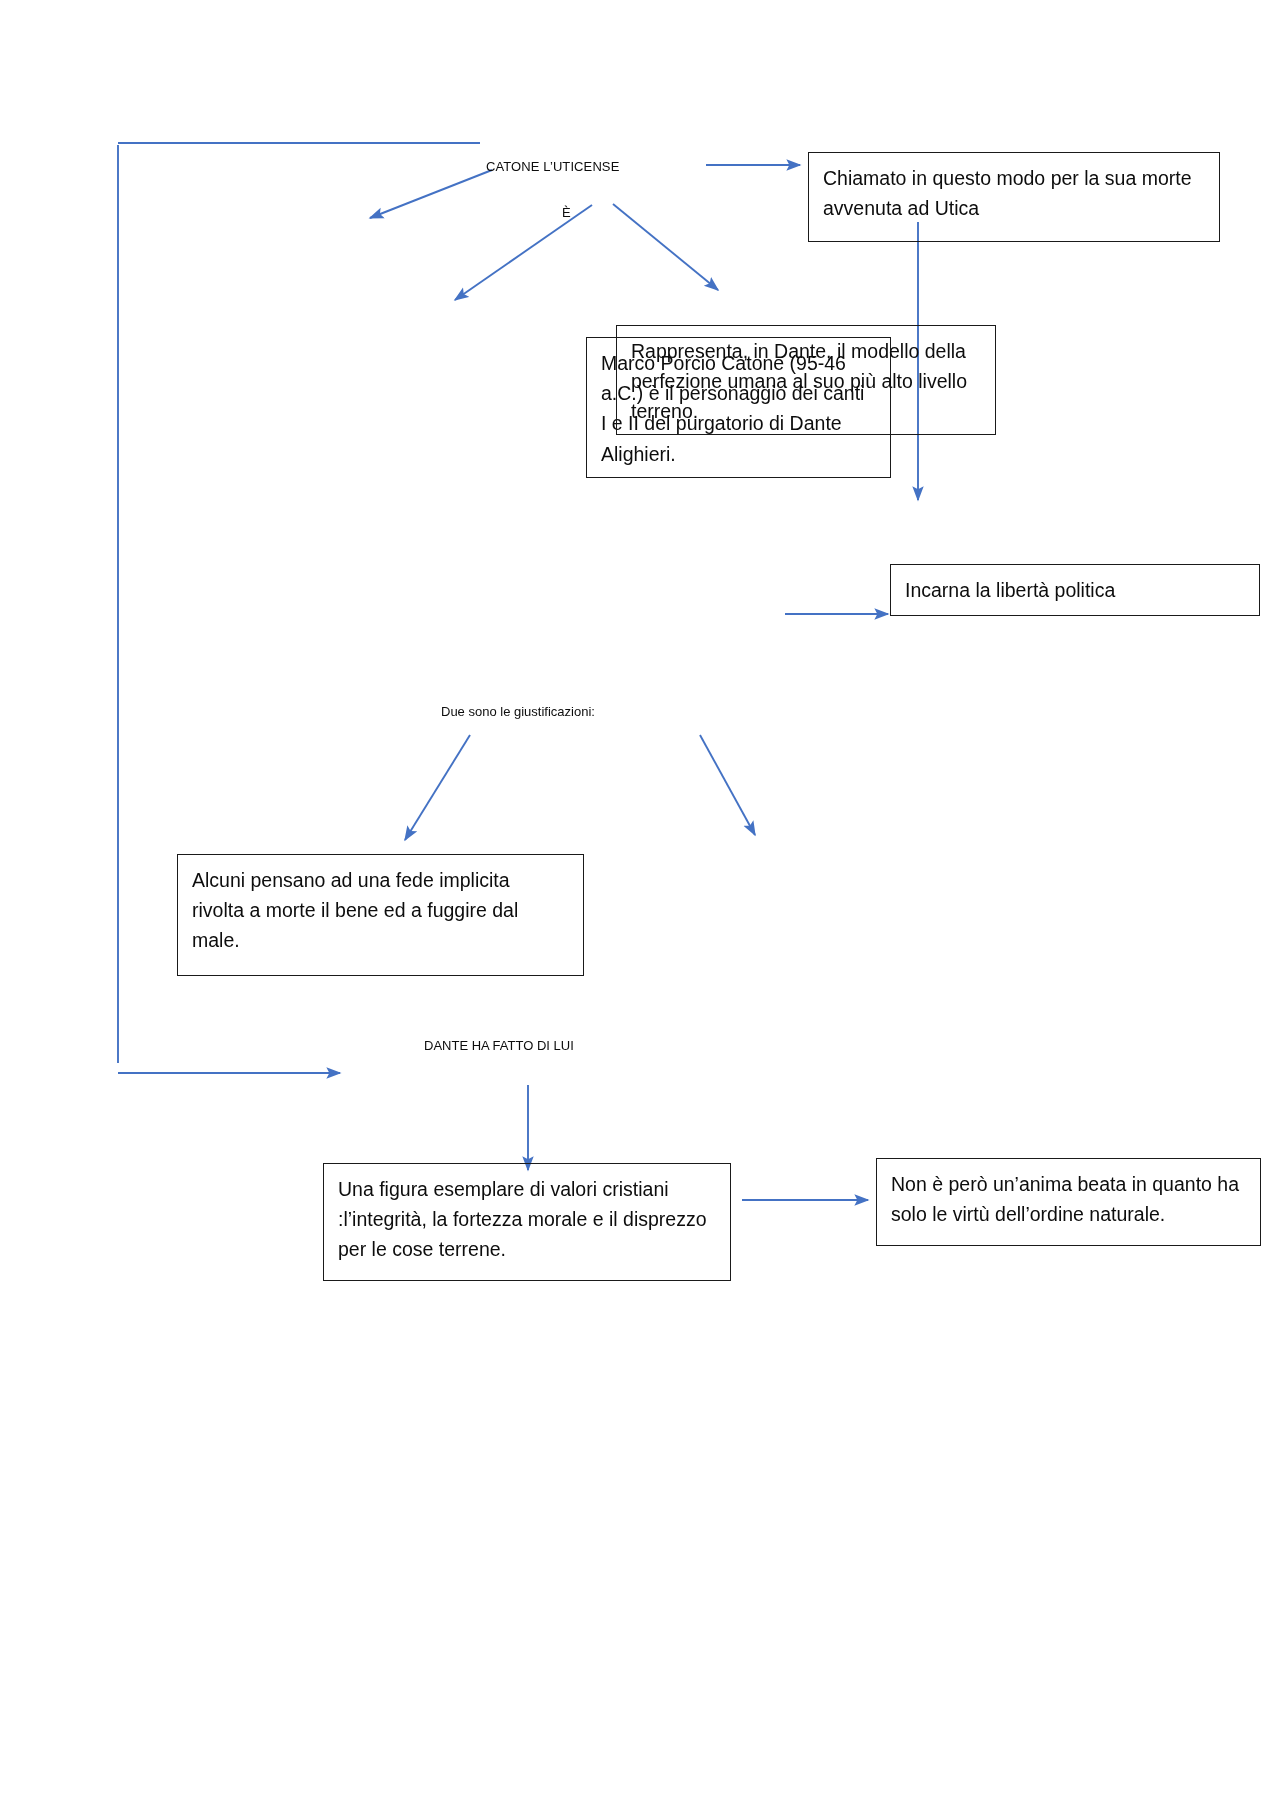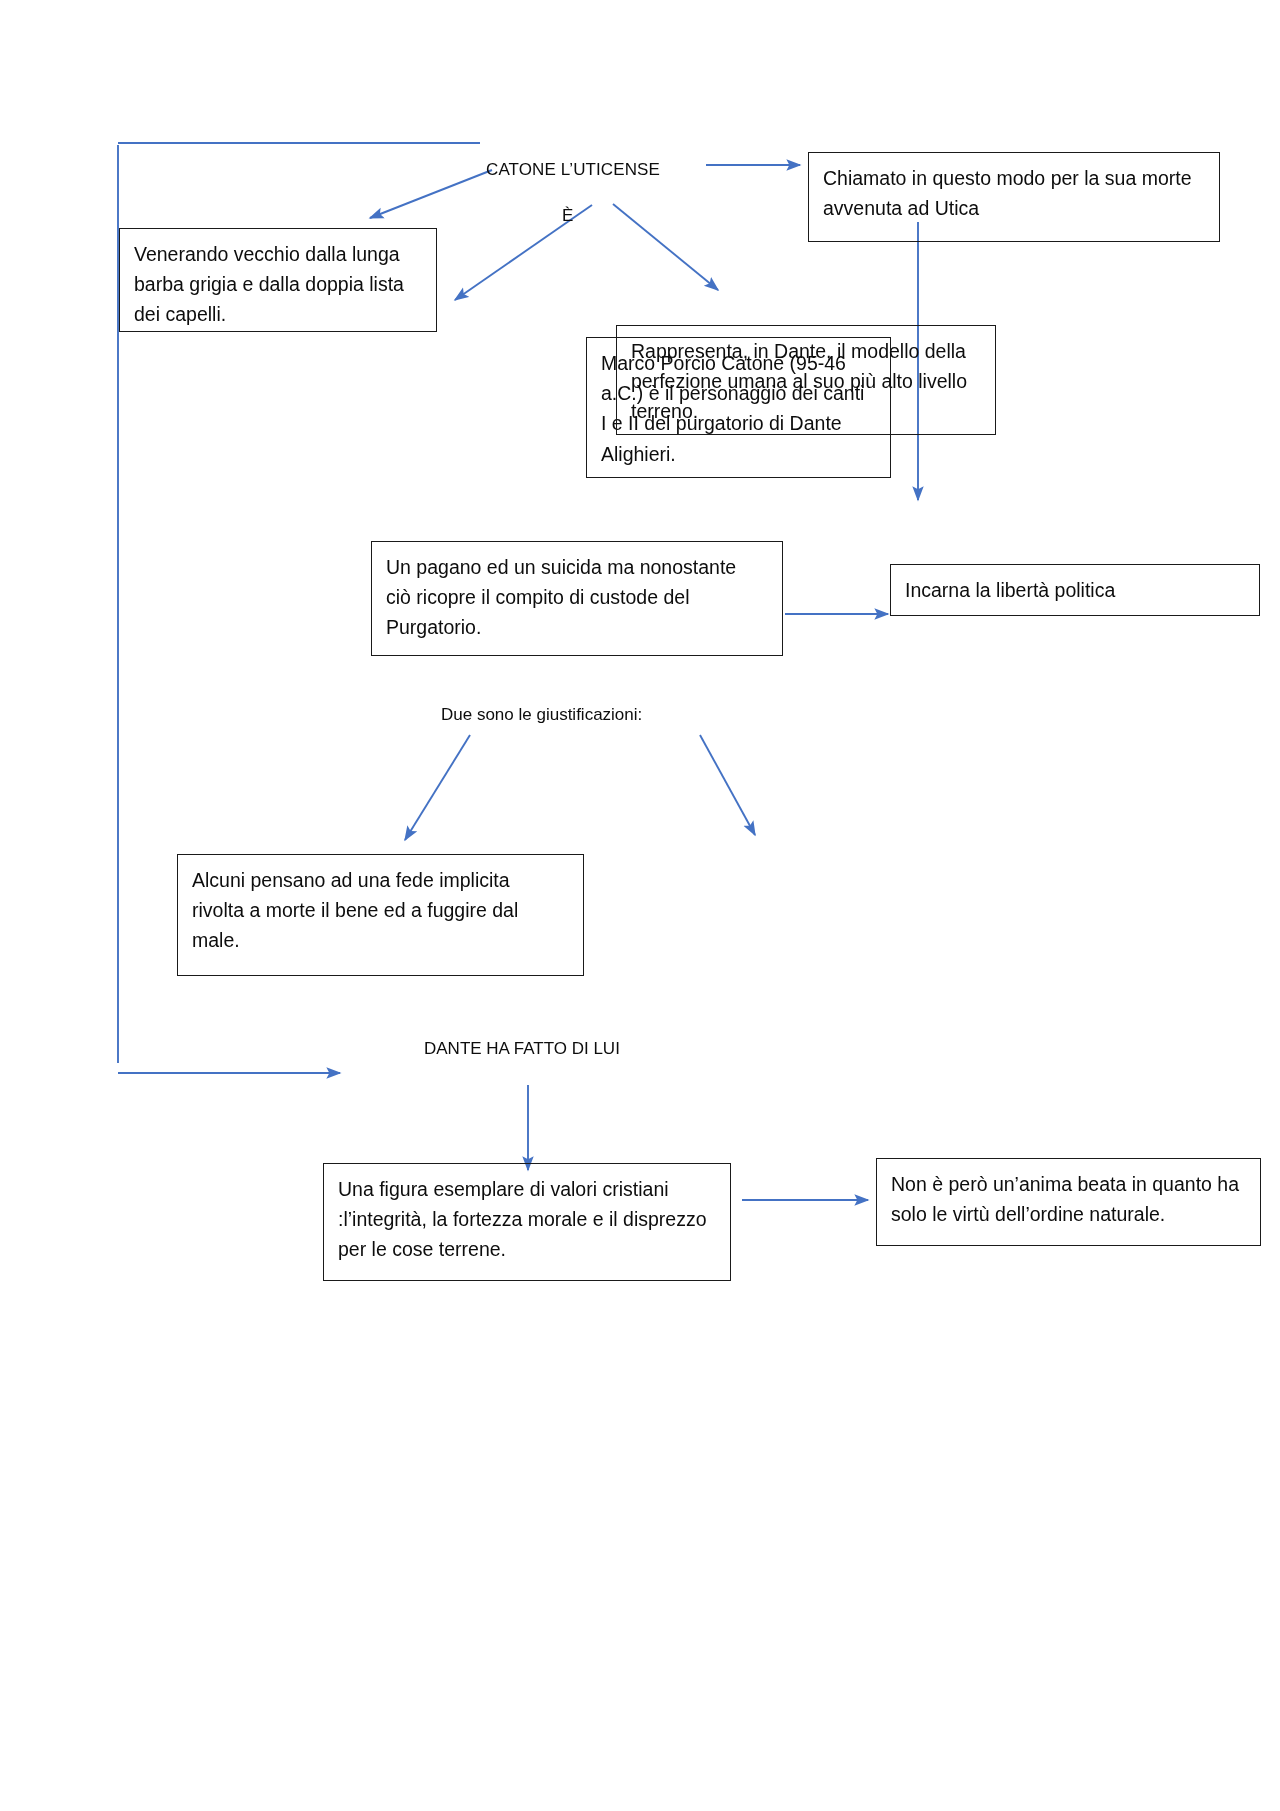--- a/index.html
+++ b/index.html
@@ -35,21 +35,21 @@
     line-height: 1.55;
     color: #0d0d0d;
     padding: 10px 18px 8px 14px;
     z-index: 3;
   }
   .node.ghost {
     background: transparent;
   }
   .plain {
     position: absolute;
-    font-size: 17px;
+    font-size: 13px;
     line-height: 1.5;
     color: #0d0d0d;
     white-space: nowrap;
     z-index: 4;
   }
   .title-cap {
     letter-spacing: 0.1px;
   }
 </style>
 </head>
@@ -87,27 +87,25 @@
 
     <path d="M742,1200 L868,1200" stroke="#4472c4" stroke-width="1.9" fill="none" marker-end="url(#ah)"></path>
   </svg>
 
   <div class="plain title-cap" style="left:486px; top:157px;">CATONE L’UTICENSE</div>
 
   <div class="plain" style="left:562px; top:203px;">È</div>
 
   <div class="node" style="left:808px; top:152px; width:412px; height:90px;">Chiamato in questo modo per la sua morte avvenuta ad Utica</div>
 
-  <div class="node" style="left:119px; top:228px; width:318px; height:104px;">Venerando vecchio dalla lunga barba grigia e dalla doppia lista dei capelli.</div>
 
   <div class="node ghost" style="left:586px; top:337px; width:305px; height:141px;">Marco Porcio Catone (95-46 a.C.) è il personaggio dei canti I e II del purgatorio di Dante Alighieri.</div>
 
   <div class="node ghost" style="left:616px; top:325px; width:380px; height:110px;">Rappresenta, in Dante, il modello della perfezione umana al suo più alto livello terreno.</div>
 
-  <div class="node" style="left:371px; top:541px; width:412px; height:115px;">Un pagano ed un suicida ma nonostante ciò ricopre il compito di custode del Purgatorio.</div>
 
   <div class="node" style="left:890px; top:564px; width:370px; height:52px;">Incarna la libertà politica</div>
 
   <div class="plain" style="left:441px; top:702px;">Due sono le giustificazioni:</div>
 
   <div class="node" style="left:177px; top:854px; width:407px; height:122px;">Alcuni pensano ad una fede implicita rivolta a morte il bene ed a fuggire dal male.</div>
 
 
   <div class="plain" style="left:424px; top:1036px;">DANTE HA FATTO DI LUI</div>
 

